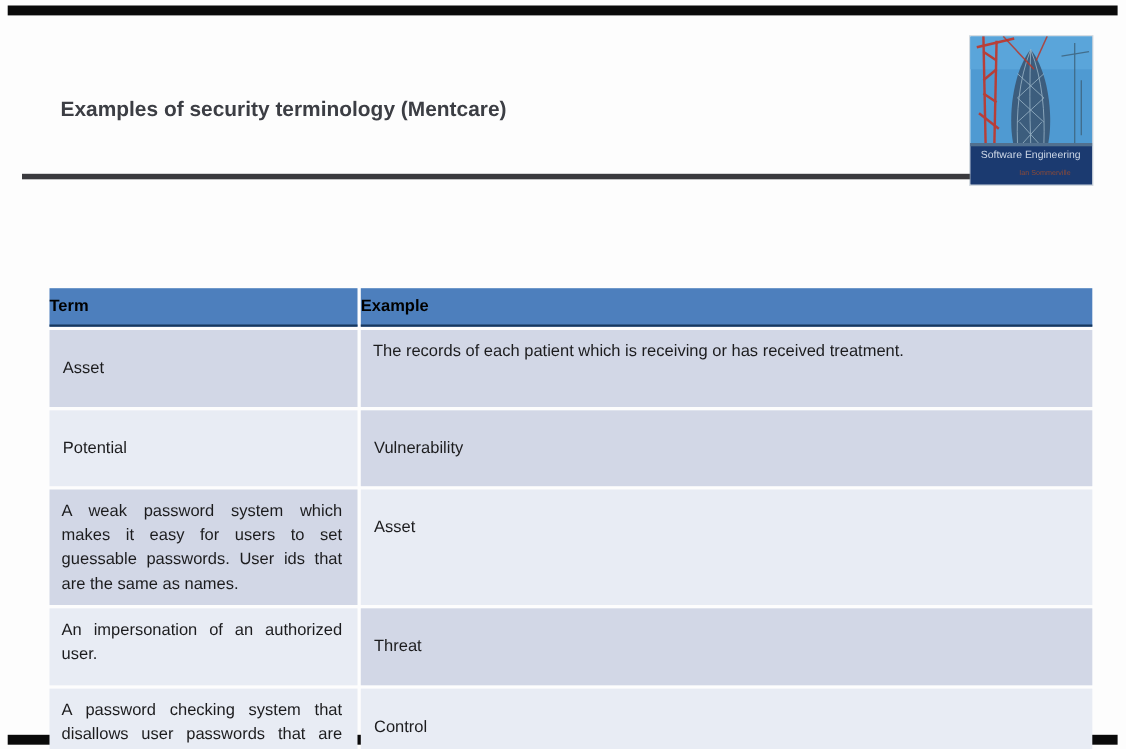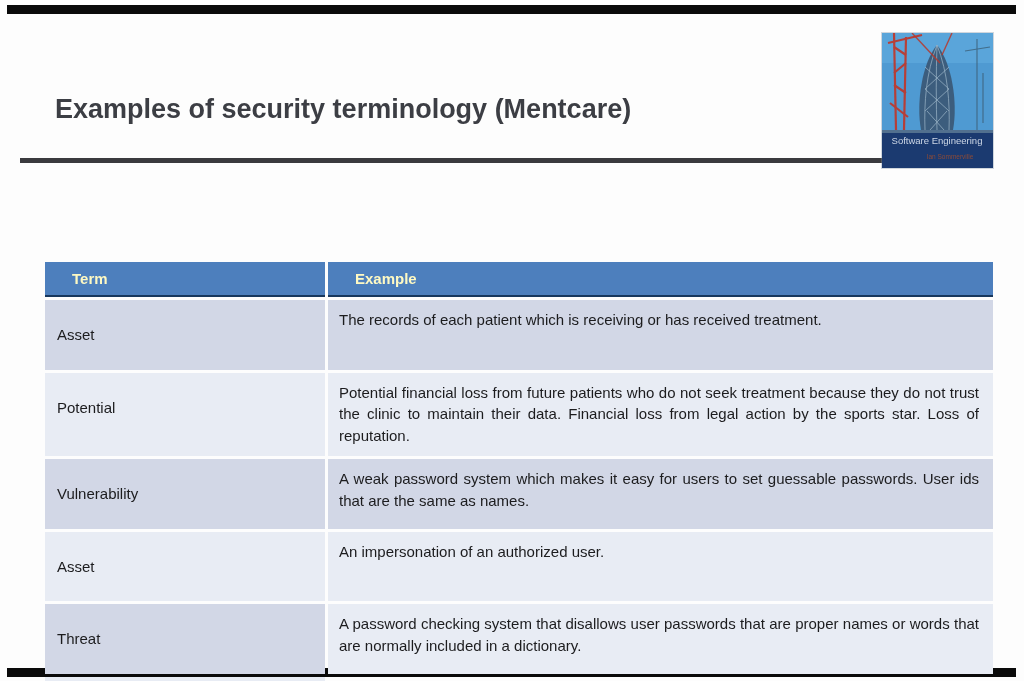--- a/index.html
+++ b/index.html
@@ -14,21 +14,21 @@
 
   .frame-bar {
     position: absolute; left: 7px; right: 8px; height: 9px;
     background: #0a0a0a;
   }
   .frame-bar.top { top: 5px; }
   .frame-bar.bottom { bottom: 4px; }
 
   .slide-title {
     position: absolute; left: 55px; top: 76px;
-    font-size: 27px; font-weight: bold; color: #3c3e44;
+    font-size: 19px; font-weight: bold; color: #3c3e44;
     letter-spacing: 0px; white-space: nowrap;
   }
   .title-rule {
     position: absolute; left: 20px; top: 158px;
     width: 862px; height: 5px; background: #3a3a3e;
   }
 
   .book-cover {
     position: absolute; left: 882px; top: 33px;
     width: 111px; height: 135px;
@@ -37,22 +37,22 @@
 
   .sec-table {
     position: absolute; left: 45px; top: 262px; width: 948px;
     display: grid;
     grid-template-columns: 280px 1fr;
     column-gap: 3px; row-gap: 3px;
     font-size: 15px; color: #1c1c1e;
   }
   .cell { line-height: 1.45; }
   .cell.head {
-    background: #4d7fbd; color: #fef9c3; font-weight: bold;
-    padding: 6px 12px 5px 27px;
+    background: #4d7fbd; color: #000000; font-weight: bold;
+    padding: 6px 12px 5px 0;
     border-bottom: 2px solid #17375d;
   }
   .cell.term { padding: 24px 12px; }
   .cell.example { padding: 9px 14px 9px 11px; text-align: justify; }
   .row-dark { background: #d2d7e6; }
   .row-light { background: #e8ecf4; }
 </style>
 </head>
 <body>
 
@@ -107,21 +107,20 @@
   </div>
 
   <div class="sec-table">
     <div class="cell head">Term</div>
     <div class="cell head">Example</div>
 
     <div class="cell term row-dark">Asset</div>
     <div class="cell example row-dark">The records of each patient which is receiving or has received treatment.</div>
 
     <div class="cell term row-light">Potential</div>
-    <div class="cell example row-light">Potential financial loss from future patients who do not seek treatment because they do not trust the clinic to maintain their data. Financial loss from legal action by the sports star. Loss of reputation.</div>
 
     <div class="cell term row-dark">Vulnerability</div>
     <div class="cell example row-dark">A weak password system which makes it easy for users to set guessable passwords. User ids that are the same as names.</div>
 
     <div class="cell term row-light">Asset</div>
     <div class="cell example row-light">An impersonation of an authorized user.</div>
 
     <div class="cell term row-dark">Threat</div>
 
     <div class="cell example row-light">A password checking system that disallows user passwords that are proper names or words that are normally included in a dictionary.</div>

